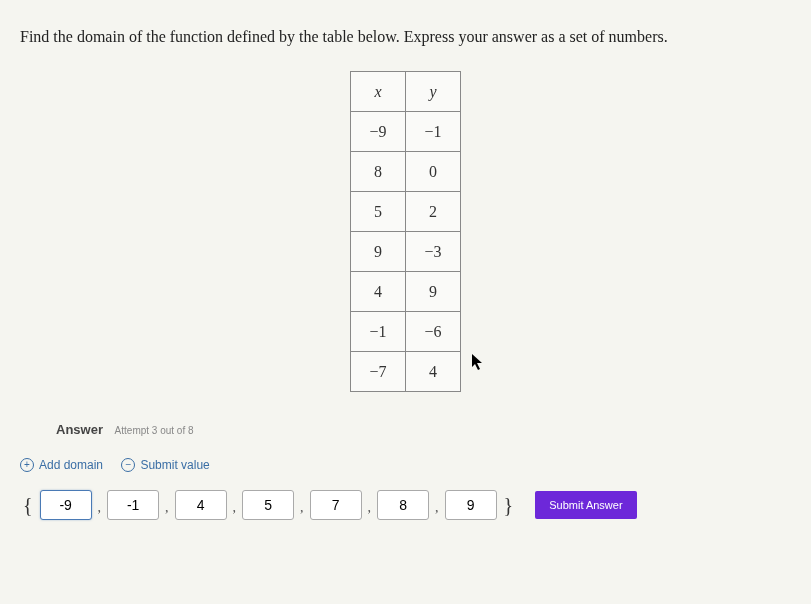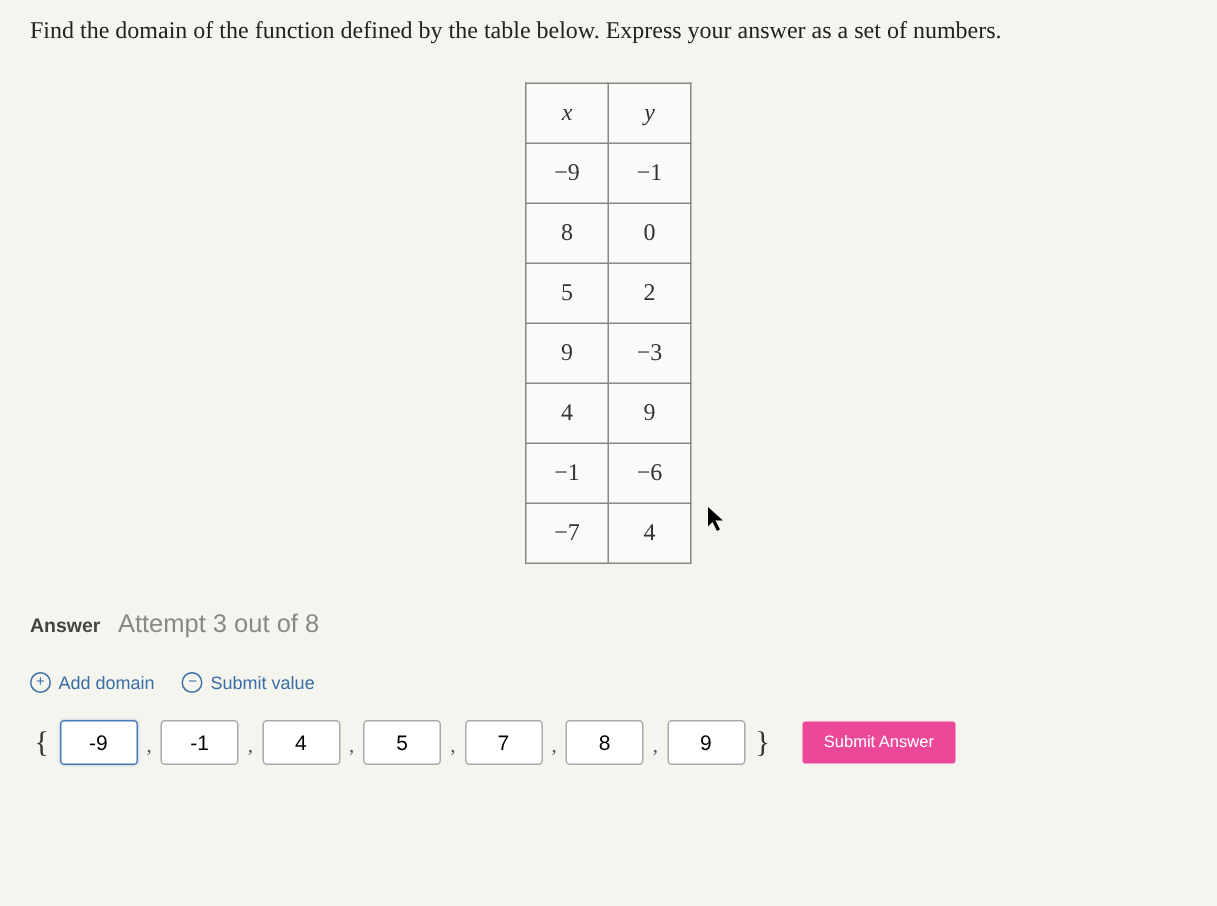--- a/index.html
+++ b/index.html
@@ -13,20 +13,21 @@
       width: 811px;
       height: 604px;
       padding: 12px 20px;
       color: #333;
       position: relative;
     }
     .question {
       font-size: 16px;
       color: #222;
       margin-bottom: 25px;
+      margin-top: 16px;
     }
     .table-container {
       display: flex;
       justify-content: center;
       margin: 20px 0 30px 0;
       position: relative;
     }
     table {
       border-collapse: collapse;
     }
@@ -59,23 +60,24 @@
       margin-top: 28px;
     }
     .answer-label {
       font-family: Arial, sans-serif;
       font-size: 13px;
       color: #444;
     }
     .answer-label strong {
       font-weight: bold;
       margin-right: 8px;
+      margin-left: 36px;
     }
     .attempt-text {
-      font-size: 17px;
+      font-size: 10px;
       color: #888;
     }
     .controls {
       margin-top: 20px;
       font-family: Arial, sans-serif;
       font-size: 12px;
       color: #3a6ea5;
     }
     .control-link {
       display: inline-flex;
@@ -124,21 +126,21 @@
       box-shadow: 0 0 2px rgba(74,122,181,0.5);
     }
     .comma {
       font-size: 14px;
       color: #555;
       margin: 0 2px;
       align-self: flex-end;
       padding-bottom: 4px;
     }
     .submit-btn {
-      background: #ec4899;
+      background: #6d28d9;
       color: #fff;
       border: none;
       padding: 8px 14px;
       font-size: 11px;
       font-family: Arial, sans-serif;
       border-radius: 2px;
       cursor: pointer;
       margin-left: 15px;
     }
   </style>

